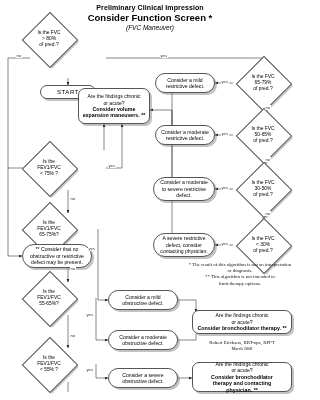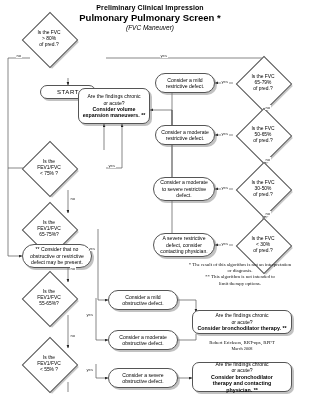--- a/index.html
+++ b/index.html
@@ -62,21 +62,21 @@
   .credit{position:absolute;text-align:center;font-family:"Liberation Serif",serif;font-size:4.9px;line-height:6.2px;color:#111;z-index:4;}
   .credit .yr{font-size:4.3px;}
 </style>
 </head>
 <body>
 
 <div id="stage">
 
   <div class="title-block">
     <div class="t1">Preliminary Clinical Impression</div>
-    <div class="t2">Pulmonary Pulmonary Screen *</div>
+    <div class="t2">Consider Function Screen *</div>
     <div class="t3">(FVC Maneuver)</div>
   </div>
 
   <svg id="wires" viewBox="0 0 300 400" xmlns="http://www.w3.org/2000/svg">
     <defs>
       <marker id="ar" markerWidth="5" markerHeight="5" refX="4.2" refY="2" orient="auto">
         <path d="M0,0 L4.4,2 L0,4 z" fill="#222"></path>
       </marker>
     </defs>
     <g stroke="#555" stroke-width="0.7" fill="none">

